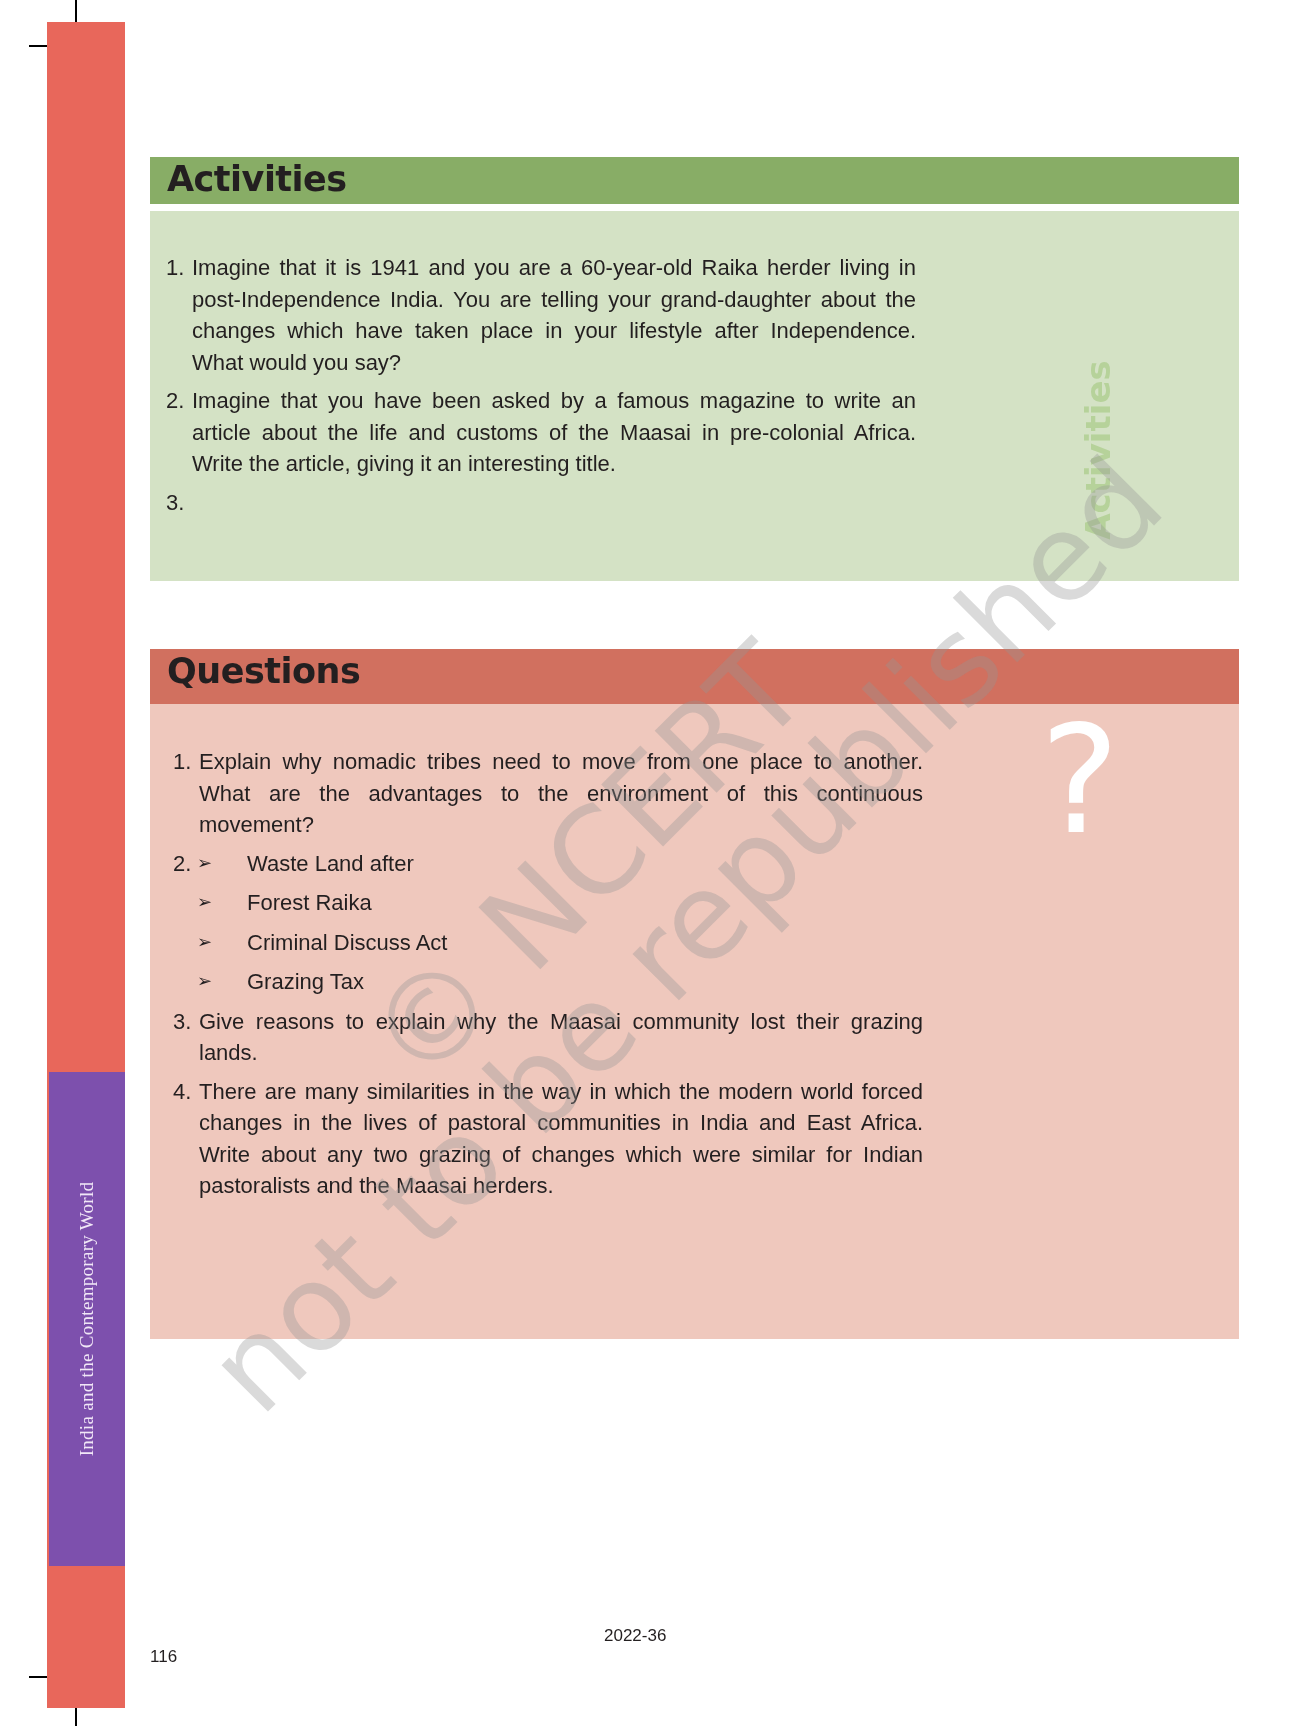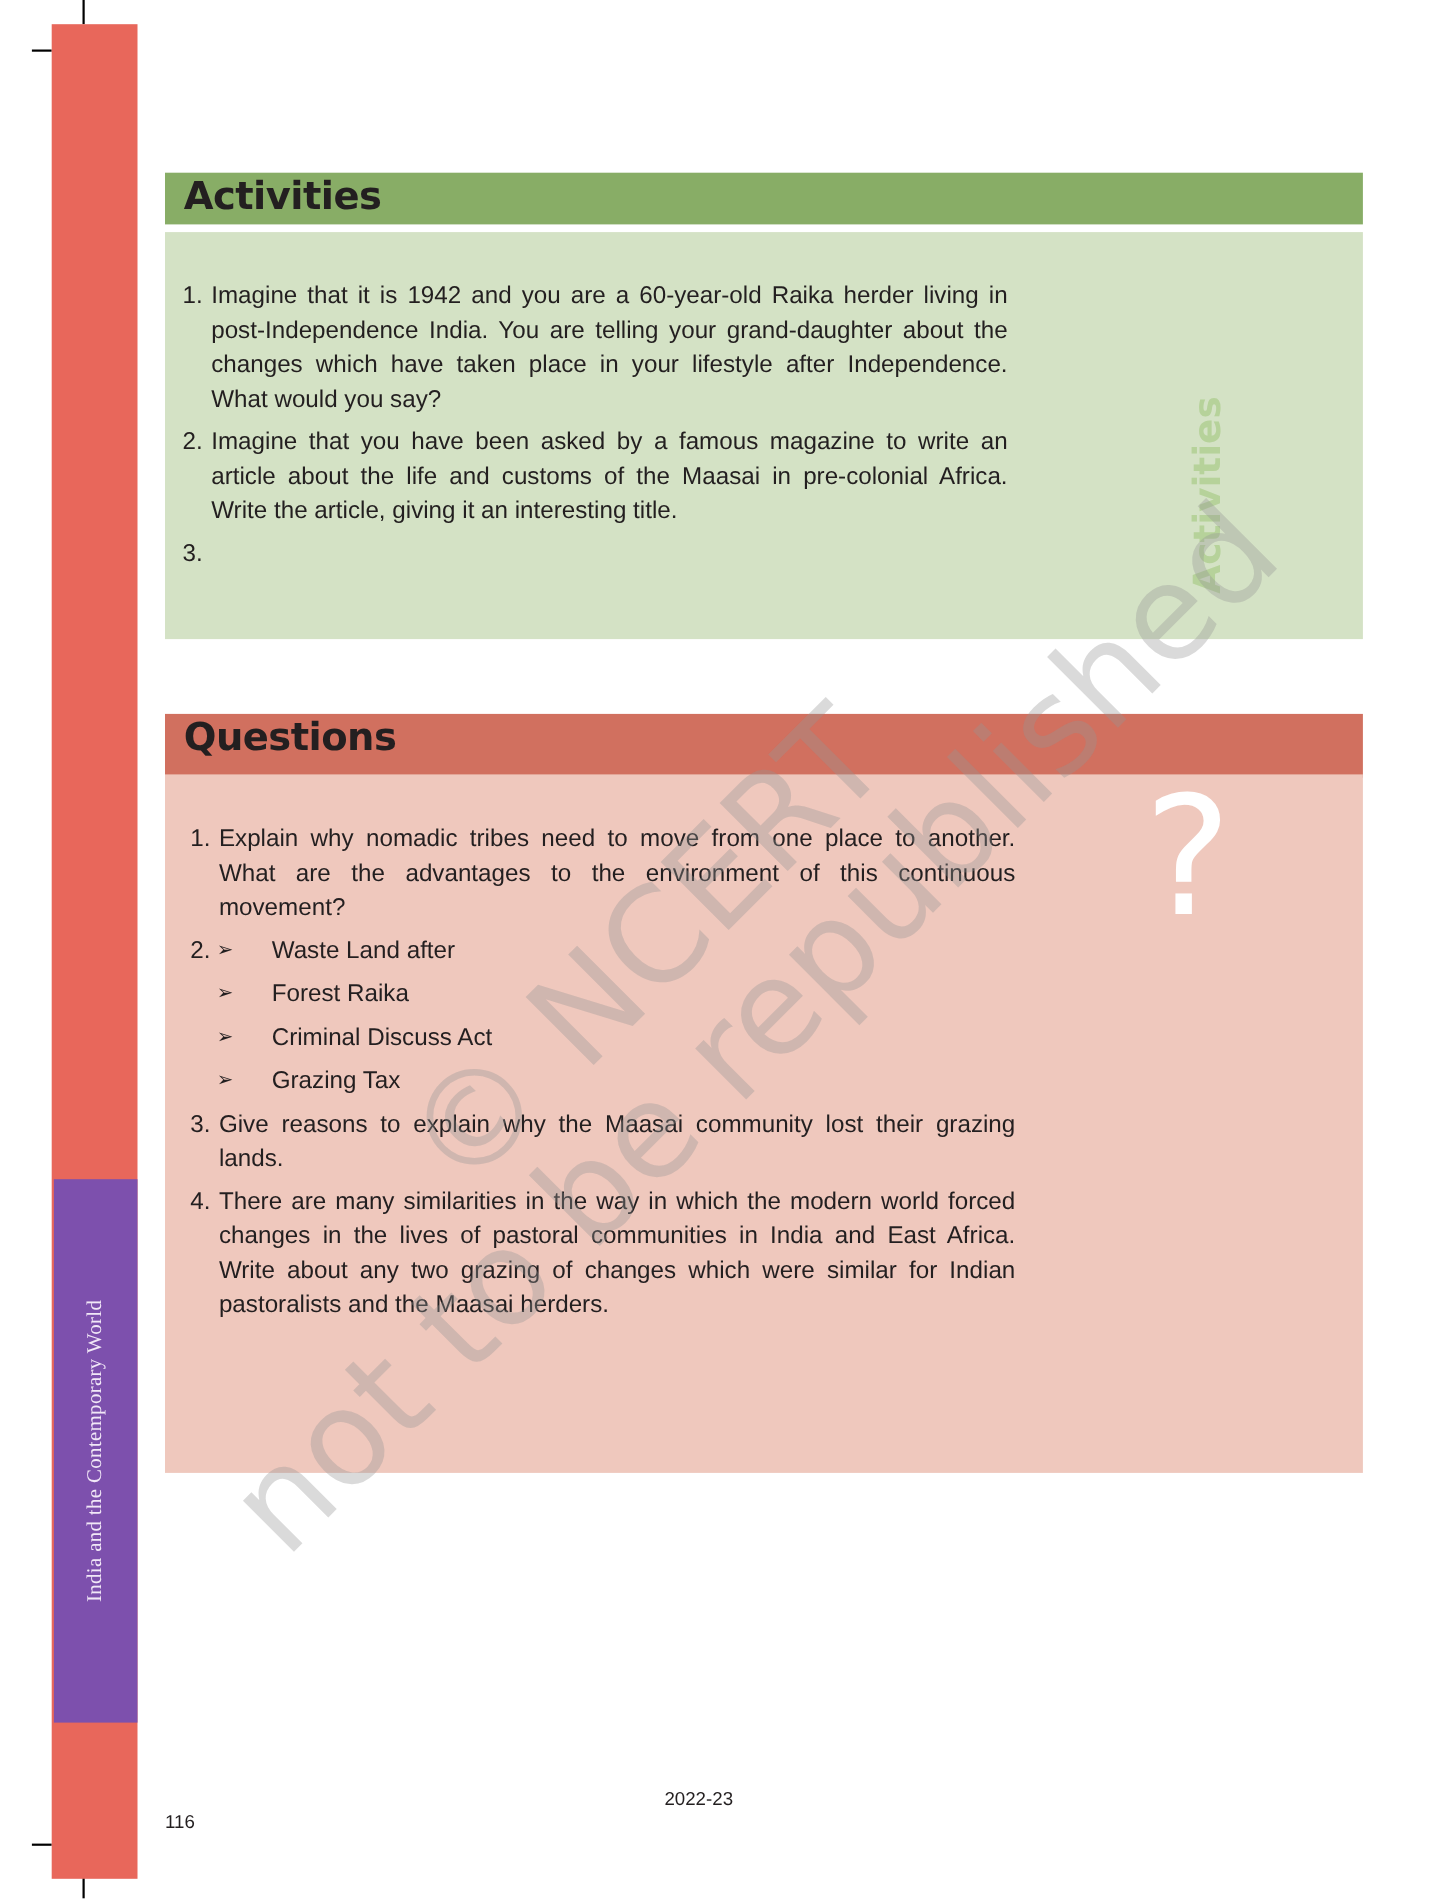--- a/index.html
+++ b/index.html
@@ -55,21 +55,21 @@
   </div>
 
 <div class="band act-head">
   <div class="band-title">Activities</div>
 </div>
 <div class="band act-body"></div>
 <div class="vert-label">
     <span>Activities</span>
   </div>
 <ol class="items act-list">
-  <li><span class="num">1.</span><span>Imagine that it is 1942 and you are a 60-year-old Raika herder living in post-Independence India. You are telling your grand-daughter about the changes which have taken place in your lifestyle after Independence. What would you say?</span></li>
+  <li><span class="num">1.</span><span>Imagine that it is 1941 and you are a 60-year-old Raika herder living in post-Independence India. You are telling your grand-daughter about the changes which have taken place in your lifestyle after Independence. What would you say?</span></li>
   <li><span class="num">2.</span><span>Imagine that you have been asked by a famous magazine to write an article about the life and customs of the Maasai in pre-colonial Africa. Write the article, giving it an interesting title.</span></li>
   <li><span class="num">3.</span></li>
 </ol>
 
 <div class="band q-head">
   <div class="band-title">Questions</div>
 </div>
 <div class="band q-body"></div>
 <div class="qmark">?</div>
 <ol class="items q-list">
@@ -83,13 +83,13 @@
     </ul>
   </li>
   <li><span class="num">3.</span><span>Give reasons to explain why the Maasai community lost their grazing lands.</span></li>
   <li><span class="num">4.</span><span>There are many similarities in the way in which the modern world forced changes in the lives of pastoral communities in India and East Africa. Write about any two grazing of changes which were similar for Indian pastoralists and the Maasai herders.</span></li>
 </ol>
 
 <div class="wm-line" style="left:440px;top:970px;transform:rotate(-45deg);">© NCERT</div>
 <div class="wm-line" style="left:280px;top:1300px;transform:rotate(-45deg);">not to be republished</div>
 
 <div class="page-num">116</div>
-<div class="year">2022-23</div>
+<div class="year">2022-36</div>
 
 </body></html>

